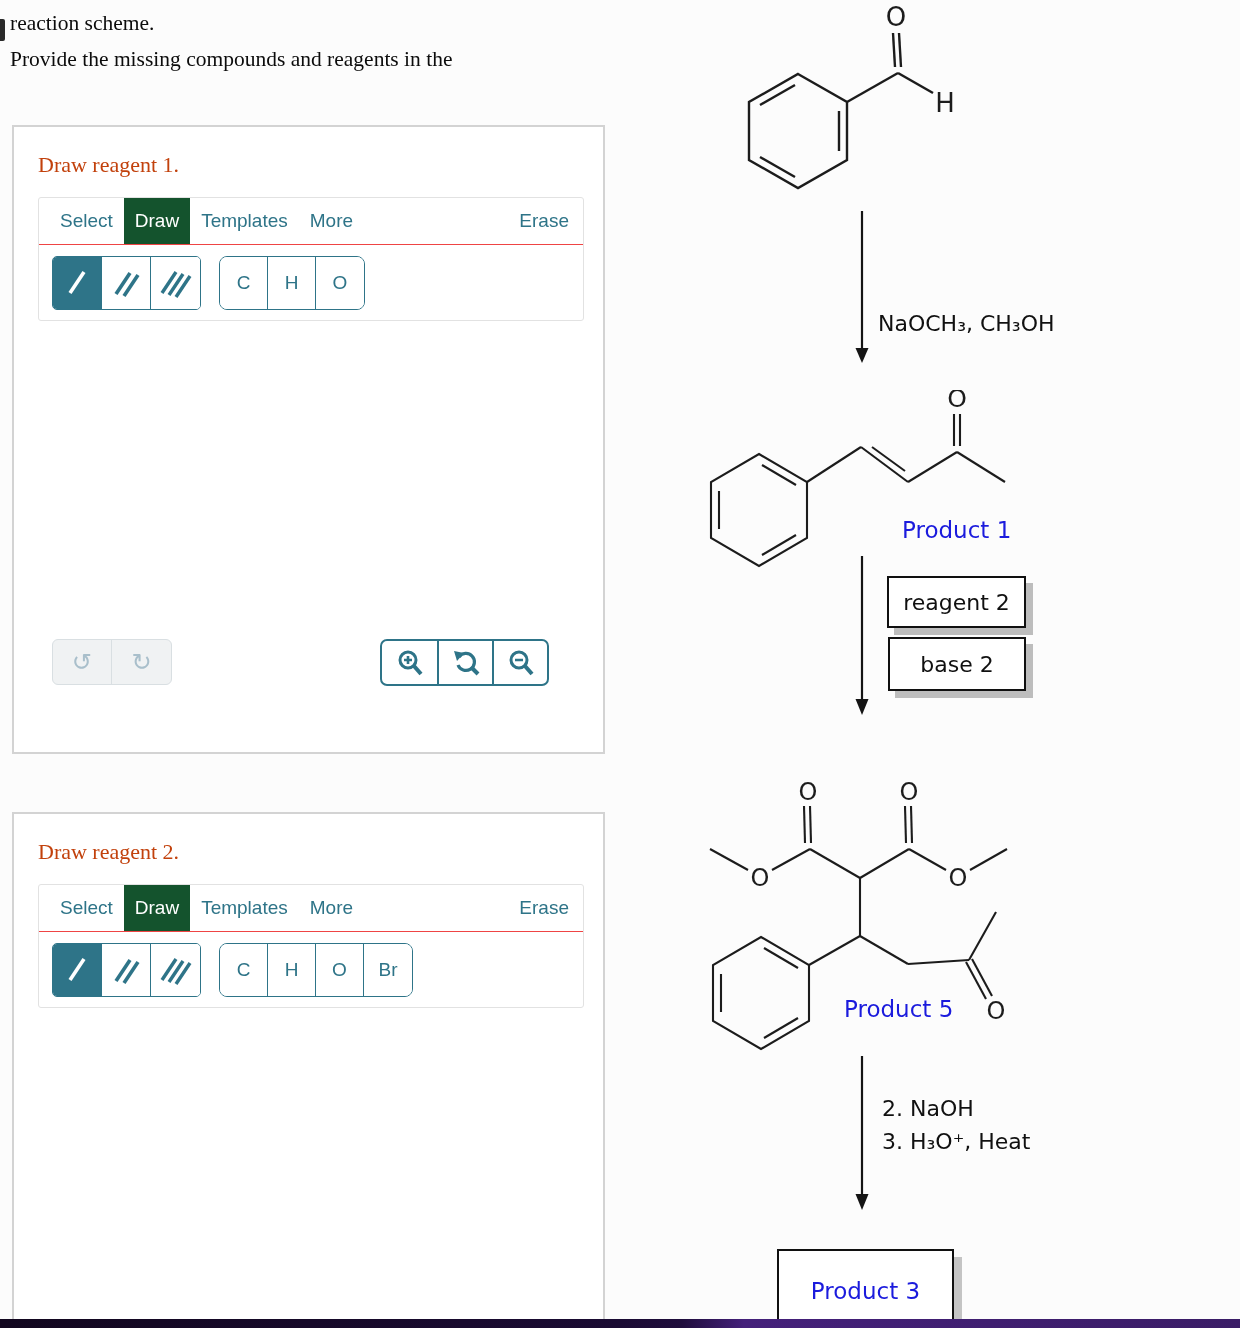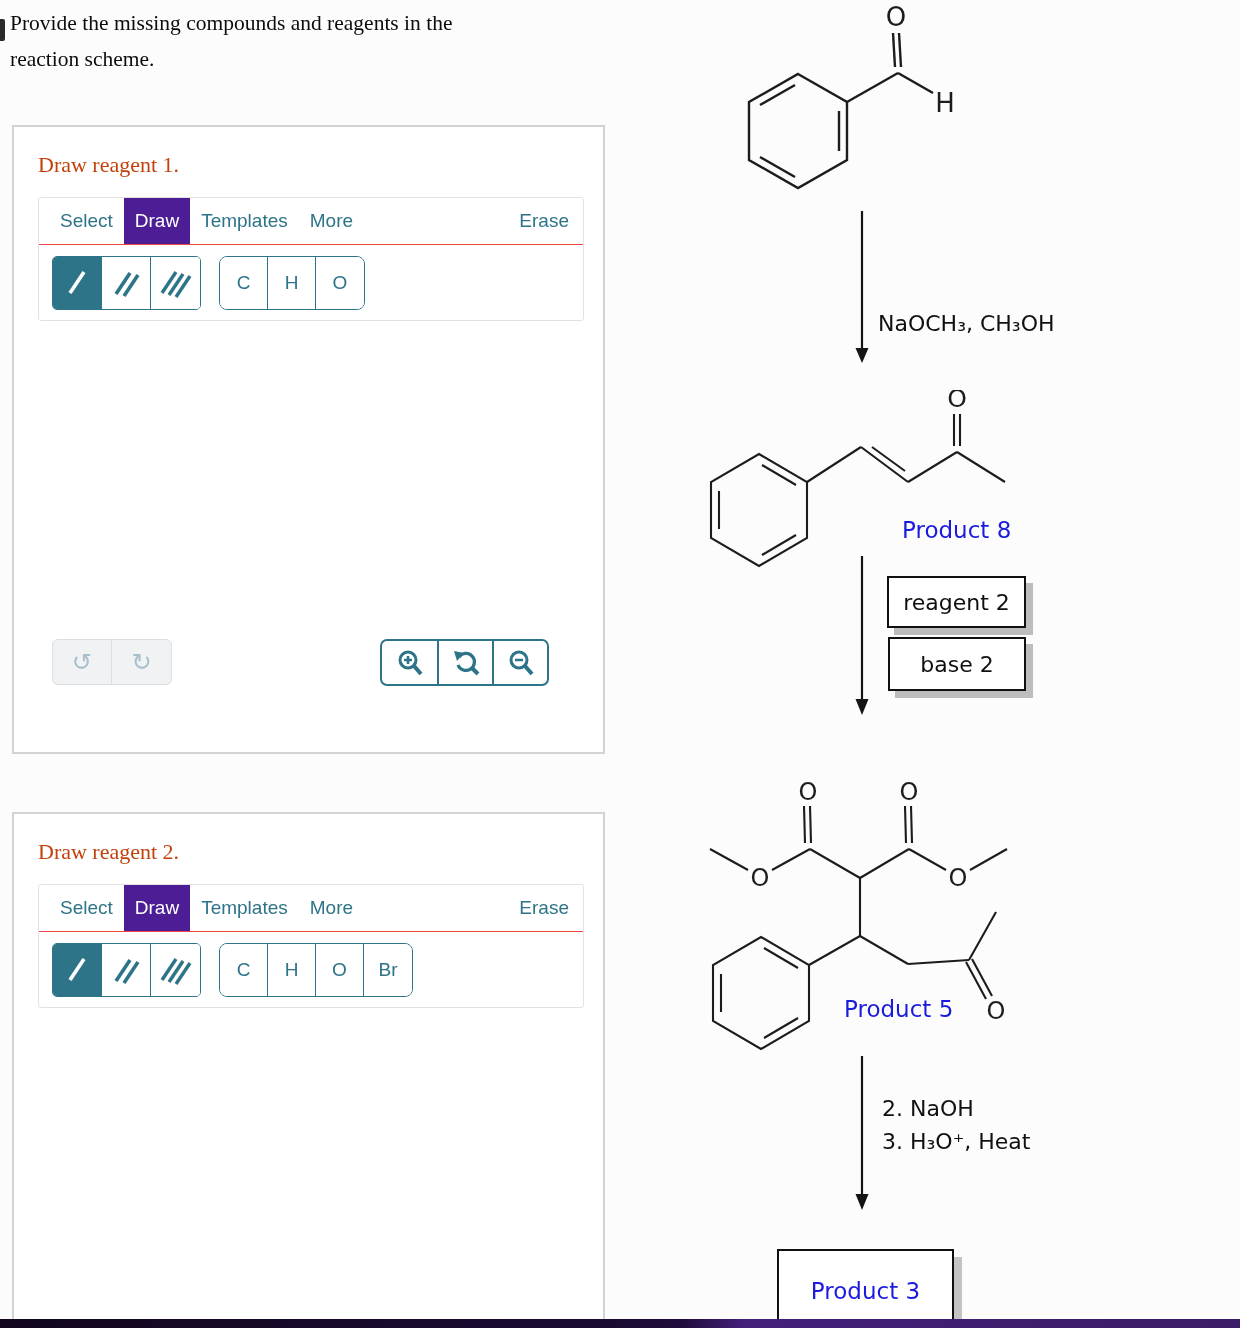--- a/index.html
+++ b/index.html
@@ -29,21 +29,21 @@
   }
   .toolbar {
     position:absolute; left:24px; top:70px; width:546px;
     border:1px solid #e2e2e2; border-radius:3px; background:#fff;
   }
   .tabrow {
     display:flex; align-items:stretch; height:47px;
     border-bottom:1px solid #ef4444; font-size:19px; color:#2e7488; padding-left:10px;
   }
   .tab { display:flex; align-items:center; padding:0 11px; cursor:default; }
-  .tab.selected { background:#4c1d95; color:#fff; }
+  .tab.selected { background:#14532d; color:#fff; }
   .erase-tab { margin-left:auto; display:flex; align-items:center; padding:0 14px; }
   .iconrow { height:75px; display:flex; align-items:center; padding:0 13px; gap:18px; }
   .bond-group { display:flex; border:1px solid #2e7488; border-radius:5px; }
   .bond-btn {
     width:49px; height:52px; display:flex; align-items:center; justify-content:center;
     background:#fff; border-right:1px solid #2e7488;
   }
   .bond-btn:first-child { border-radius:4px 0 0 4px; }
   .bond-btn:last-child { border-right:none; border-radius:0 4px 4px 0; }
   .bond-btn.selected { background:#2e7488; }
@@ -98,22 +98,22 @@
     background:linear-gradient(90deg,#12071f 0%,#1a0b33 50%,#1f0d3c 55%,#44207a 60%,#3a1c66 100%);
   }
 </style>
 </head>
 <body>
 
 <div class="page">
 
   <div class="qnum-sliver"></div>
   <div class="qtext">
+    <div>reaction scheme.</div>
     <div>Provide the missing compounds and reagents in the</div>
-    <div>reaction scheme.</div>
   </div>
 
   <div class="panel" id="panel1">
     <div class="panel-title">Draw reagent 1.</div>
     <div class="toolbar">
       <div class="tabrow">
         <div class="tab">Select</div>
         <div class="tab selected">Draw</div>
         <div class="tab">Templates</div>
         <div class="tab">More</div>
@@ -251,21 +251,21 @@
       <line x1="807" y1="482" x2="861" y2="447"></line>
       <line x1="861" y1="447" x2="908" y2="482"></line>
       <line x1="872" y1="447" x2="905" y2="471"></line>
       <line x1="908" y1="482" x2="957" y2="452"></line>
       <line x1="954" y1="446" x2="954" y2="414"></line>
       <line x1="960" y1="446" x2="960" y2="414"></line>
       <line x1="957" y1="452" x2="1005" y2="482"></line>
     </g>
     <text x="957" y="407" font-size="25">O</text>
   </svg>
-  <div class="prod-label" style="left:902px; top:517px;">Product 8</div>
+  <div class="prod-label" style="left:902px; top:517px;">Product 1</div>
 
   <svg class="arrow-svg" style="left:852px; top:556px;" width="20" height="160">
     <line x1="10" y1="0" x2="10" y2="145" stroke="#141414" stroke-width="2.2"></line>
     <polygon points="3.5,143 16.5,143 10,159" fill="#141414"></polygon>
   </svg>
 
   <div class="sbox" style="left:887px; top:576px; width:139px; height:52px;">reagent 2</div>
   <div class="sbox" style="left:888px; top:637px; width:138px; height:54px;">base 2</div>
 
   <svg class="struct-svg" style="left:690px; top:770px;" width="330" height="292" viewBox="690 770 330 292">

